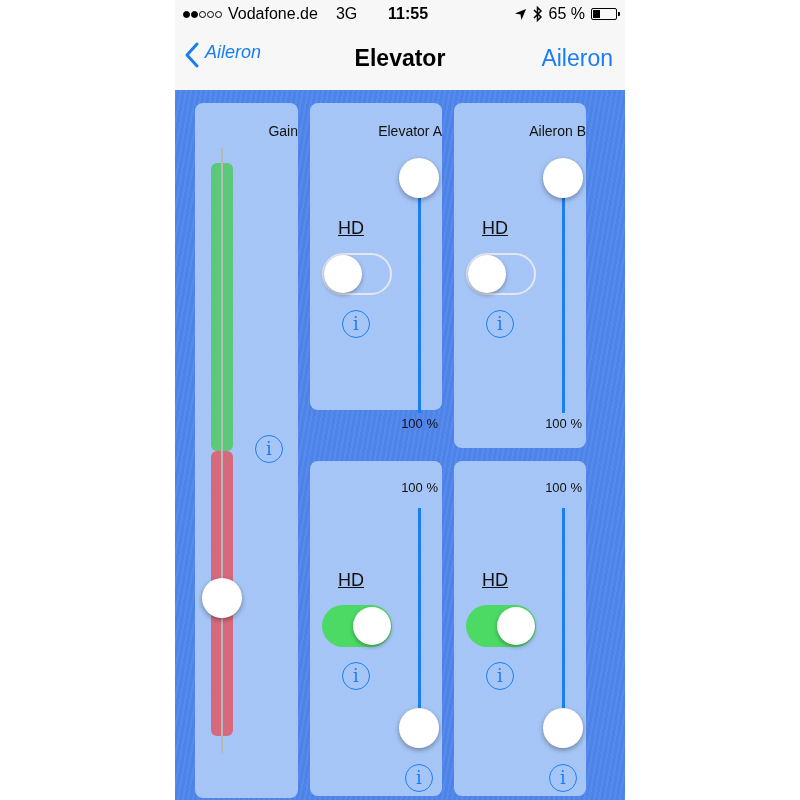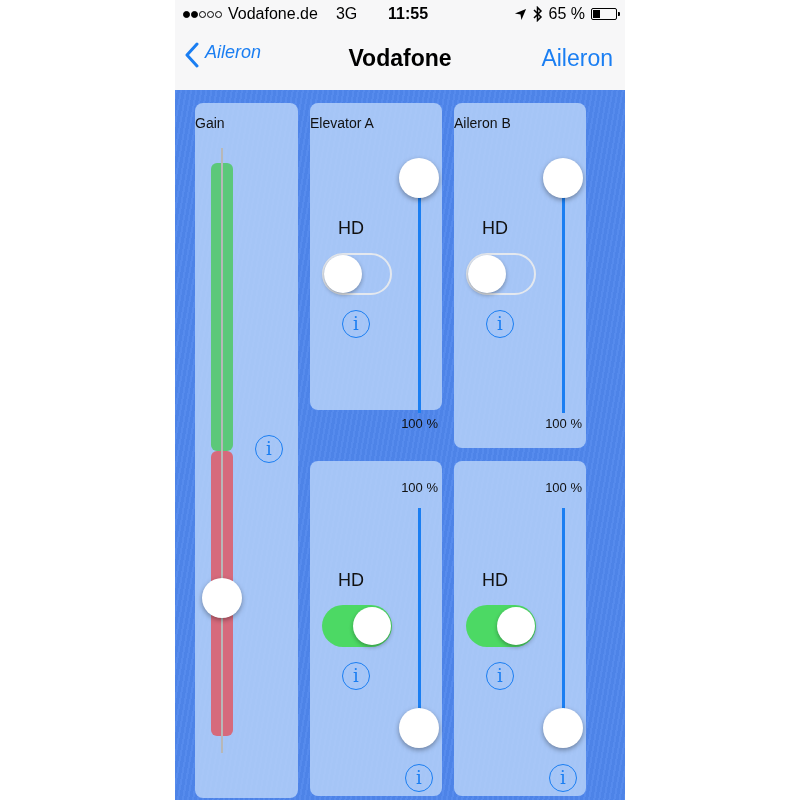--- a/index.html
+++ b/index.html
@@ -18,22 +18,22 @@
   .battery .fill { position:absolute; left:1px; top:1px; bottom:1px; background:#000; }
   .battery:after { content:""; position:absolute; right:-4px; top:3px; width:2px; height:4px; background:#000; border-radius:0 1px 1px 0; }
   .navbar { position:absolute; left:0; top:30px; width:450px; height:60px; background:#f7f7f8; }
   .nav-back { position:absolute; left:10px; top:12px; display:flex; align-items:flex-start; color:#1a7ef2; font-size:18px; cursor:pointer;font-style:italic; }
   .nav-back svg { margin-right:6px; }
   .nav-title { position:absolute; left:0; right:0; top:15px; text-align:center; font-size:23px; font-weight:bold; color:#000; pointer-events:none; }
   .nav-right { position:absolute; right:12px; top:15px; color:#1a7ef2; font-size:23px; cursor:pointer; }
   .content { position:absolute; left:0; top:90px; width:450px; height:710px;
     background: repeating-linear-gradient(100deg, rgba(255,255,255,0.04) 0 2px, rgba(0,0,0,0.02) 2px 5px), #4f86ec; }
   .panel { position:absolute; background:rgba(190,215,250,0.78); border-radius:8px; }
-  .panel .title { position:absolute; left:0; right:0; top:12px; text-align:left; font-size:14px; color:#111; }
-  .hd-label { position:absolute; font-size:18px; color:#111; }
+  .panel .title { position:absolute; left:0; right:0; top:20px; text-align:right; font-size:14px; color:#111; }
+  .hd-label { position:absolute; font-size:18px; color:#111;text-decoration:underline; }
   .toggle { position:absolute; width:70px; height:42px; border-radius:21px; box-sizing:border-box; cursor:pointer; }
   .toggle.off { border:2px solid #e4e8ee; background:transparent; }
   .toggle.on { background:#4cd964; }
   .toggle .knob { position:absolute; top:1px; width:38px; height:38px; border-radius:50%; background:#fff; box-shadow:0 2px 4px rgba(0,0,0,0.3); }
   .toggle.off .knob { left:0; top:0; }
   .toggle.on .knob { right:1px; top:2px; }
   .info { position:absolute; width:28px; height:28px; border:1.8px solid #1a7ef2; border-radius:50%; box-sizing:border-box; color:#1a7ef2; font-family:"DejaVu Serif", serif; font-size:18px; text-align:center; line-height:25px; cursor:pointer; }
   .vtrack { position:absolute; width:3px; background:#1a7ef2; }
   .thumb { position:absolute; width:40px; height:40px; border-radius:50%; background:#fff; box-shadow:0 2px 5px rgba(0,0,0,0.35); cursor:grab; }
   .pct { position:absolute; font-size:13px; color:#111; }
@@ -72,21 +72,21 @@
     </div>
   </div>
 
   <div class="navbar">
     <div class="nav-back">
       <svg width="14" height="26" viewBox="0 0 14 26">
           <path d="M12 2 L2 13 L12 24" stroke="#1a7ef2" stroke-width="3" fill="none" stroke-linecap="round" stroke-linejoin="round"></path>
         </svg>
       <span>Aileron</span>
     </div>
-    <div class="nav-title">Vodafone</div>
+    <div class="nav-title">Elevator</div>
     <div class="nav-right">Aileron</div>
   </div>
 
   <div class="content">
 
     <div class="panel" style="left:20px; top:13px; width:103px; height:695px;">
       <div class="title">Gain</div>
       <div class="gain-bar" style="left:16px; top:60px; height:288px; background:#5cc87a;"></div>
       <div class="gain-bar" style="left:16px; top:348px; height:285px; background:#d66a7c;"></div>
       <div class="gain-line" style="left:26px; top:45px; height:605px;"></div>

